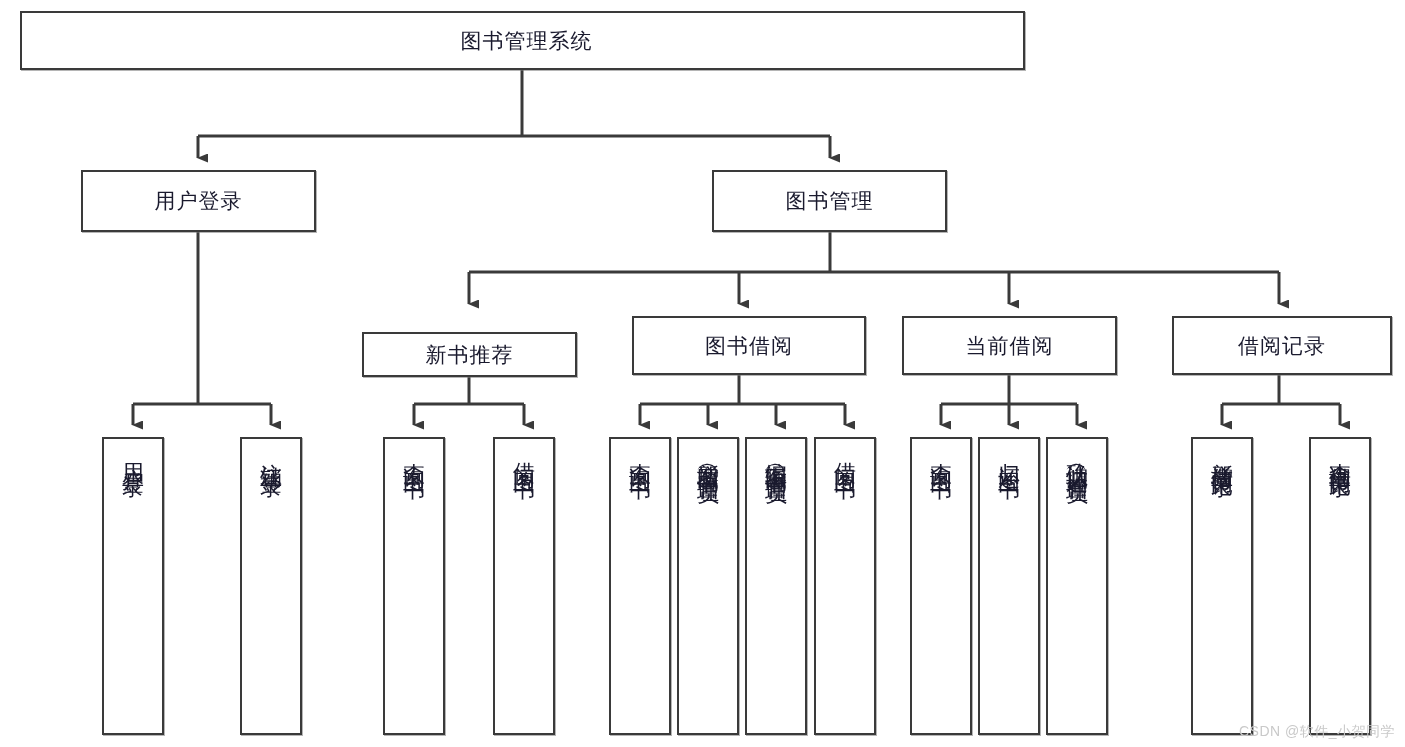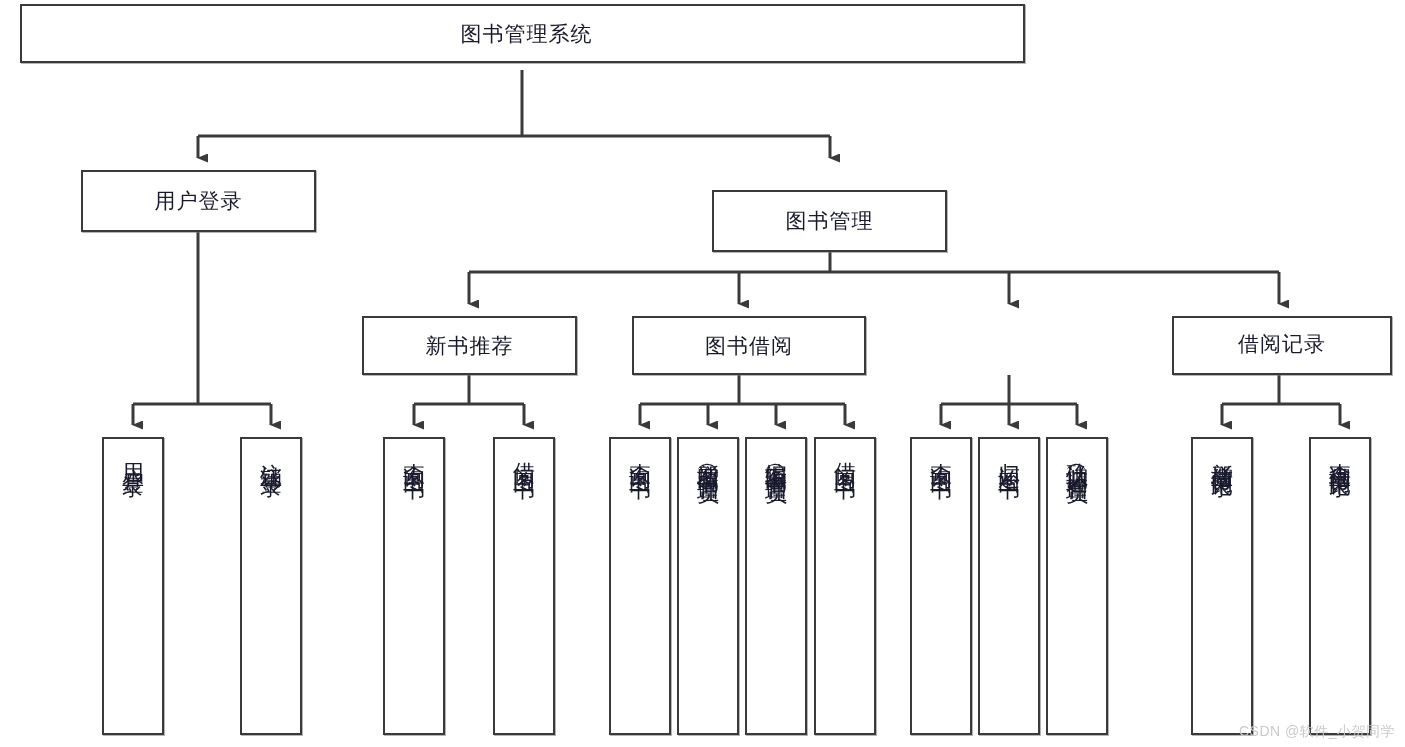--- a/index.html
+++ b/index.html
@@ -103,38 +103,41 @@
       <path d="M1009,404 L1009,425" marker-end="url(#arrow)"></path>
       <path d="M1077,404 L1077,425" marker-end="url(#arrow)"></path>
 
       <path d="M1279,375 L1279,404"></path>
       <path d="M1222,404 L1340,404"></path>
       <path d="M1222,404 L1222,425" marker-end="url(#arrow)"></path>
       <path d="M1340,404 L1340,425" marker-end="url(#arrow)"></path>
     </g>
   </svg>
 
-  <div class="node" style="left:20px;top:4px;width:1005px;height:59px;padding-left:8px;">
+  <div class="node" style="left:20px;top:11px;width:1005px;height:59px;padding-left:8px;">
     <span class="lbl">图书管理系统</span>
   </div>
 
   <div class="node" style="left:81px;top:170px;width:235px;height:62px;">
     <span class="lbl">用户登录</span>
   </div>
-  <div class="node" style="left:712px;top:170px;width:235px;height:62px;margin-top:20px;">
+  <div class="node" style="left:712px;top:170px;width:235px;height:62px;">
     <span class="lbl">图书管理</span>
   </div>
 
-  <div class="node" style="left:362px;top:316px;width:215px;height:59px;">
+  <div class="node" style="left:362px;top:332px;width:215px;height:45px;">
     <span class="lbl">新书推荐</span>
   </div>
   <div class="node" style="left:632px;top:316px;width:234px;height:59px;">
     <span class="lbl">图书借阅</span>
   </div>
-  <div class="node" style="left:1172px;top:316px;width:220px;height:59px;font-family:Liberation Mono, monospace;">
+  <div class="node" style="left:902px;top:316px;width:215px;height:59px;">
+    <span class="lbl">当前借阅</span>
+  </div>
+  <div class="node" style="left:1172px;top:316px;width:220px;height:59px;">
     <span class="lbl">借阅记录</span>
   </div>
 
   <div class="node leaf" style="left:102px;top:437px;width:62px;height:298px;">
     <span class="lbl">用户登录</span>
   </div>
   <div class="node leaf" style="left:240px;top:437px;width:62px;height:298px;">
     <span class="lbl">注销登录</span>
   </div>
 

